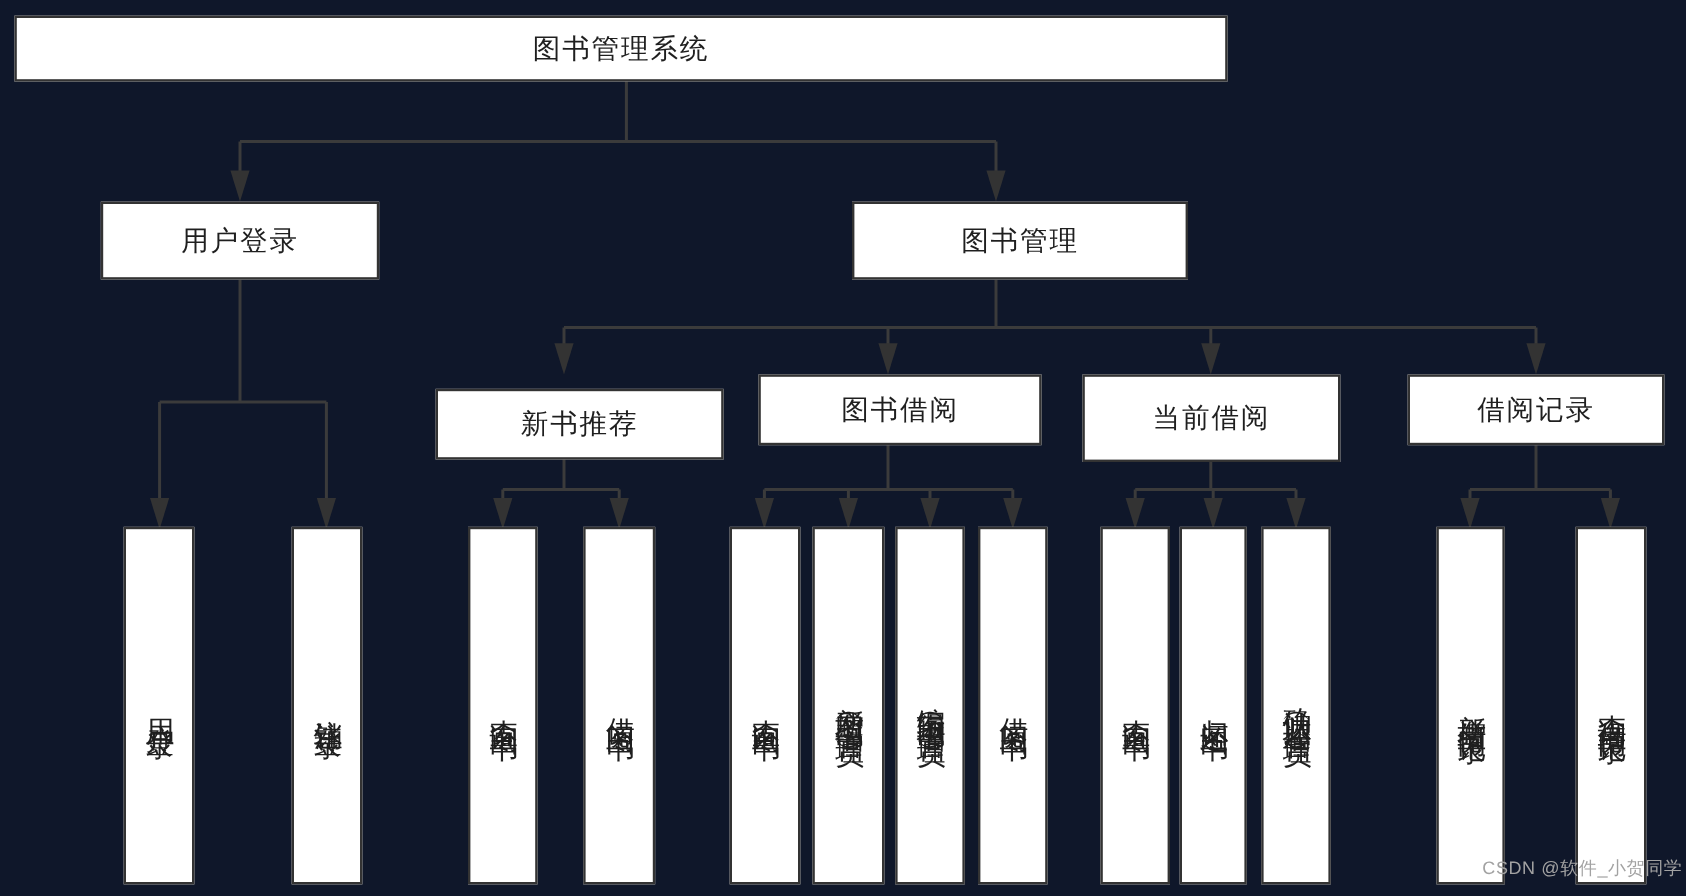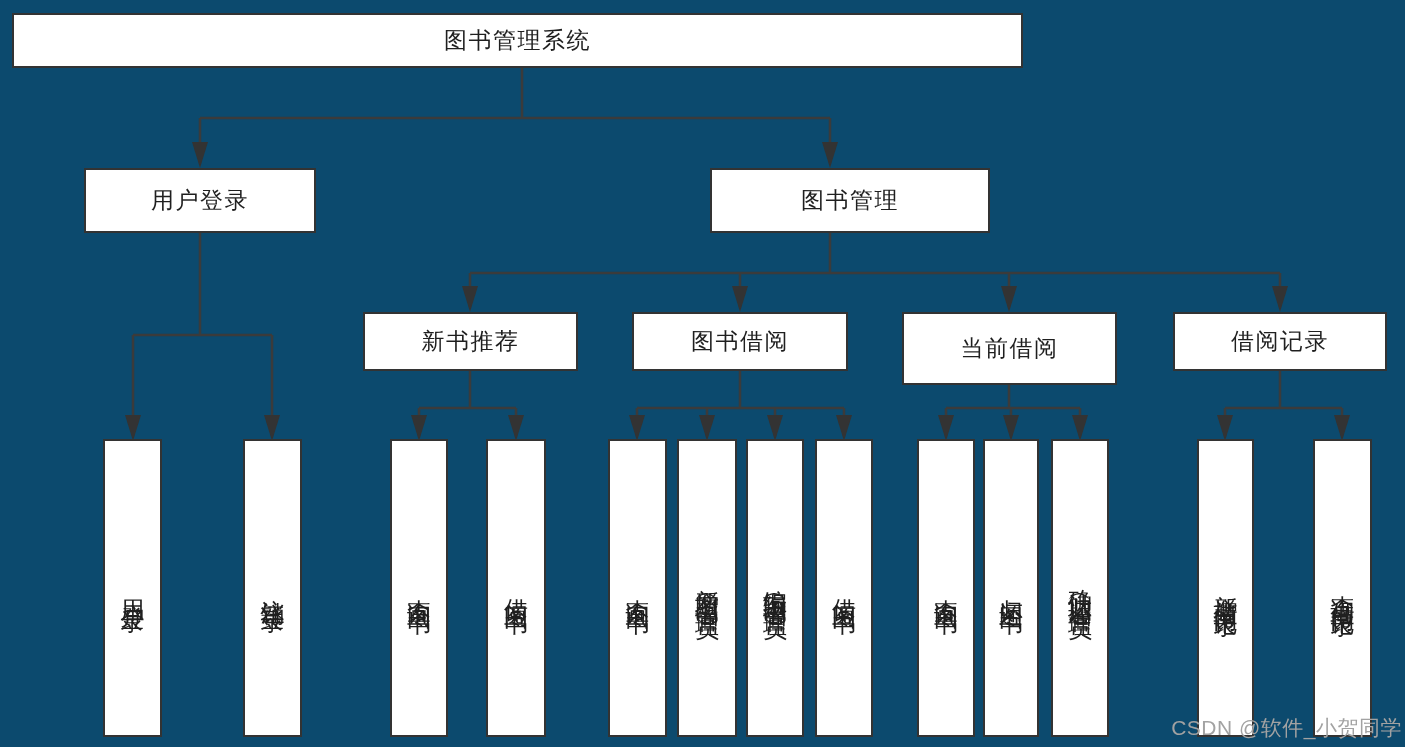--- a/index.html
+++ b/index.html
@@ -1,35 +1,35 @@
 <!DOCTYPE html>
 <html><head>
 <meta charset="utf-8">
 <style>
   html,body{margin:0;padding:0;background:#ffffff;}
   .stage{
-    position:relative;width:1405px;height:747px;background:#0c4a6e;
+    position:relative;width:1405px;height:747px;background:#0f172a;
     font-family:"Liberation Sans",sans-serif;overflow:hidden;
   }
   .wires{position:absolute;left:0;top:0;z-index:0;}
   .node{
     position:absolute;box-sizing:border-box;background:#ffffff;
     border:2.5px solid #333333;display:flex;align-items:center;justify-content:center;
     z-index:2;
   }
   .hlabel{
     font-size:23px;color:#1f1f1f;letter-spacing:1.5px;white-space:nowrap;
   }
   .vlabel{
     writing-mode:vertical-rl;text-orientation:mixed;
     font-size:24px;line-height:1;letter-spacing:4px;color:#1f1f1f;
   }
   .watermark{
     position:absolute;top:714px;right:3px;z-index:5;
-    font-size:21px;color:#a2a2a2;letter-spacing:0.5px;white-space:nowrap;
+    font-size:15px;color:#a2a2a2;letter-spacing:0.5px;white-space:nowrap;
   }
 </style>
 </head>
 <body>
 
 <div class="stage">
 
   <svg class="wires" width="1405" height="747" viewBox="0 0 1405 747">
     <defs>
       <path id="ah" d="M-8,-26 L8,-26 L0,0 Z"></path>
@@ -70,24 +70,24 @@
     <span class="hlabel">图书管理系统</span>
   </div>
 
   <div class="node" style="left:84px;top:168px;width:232px;height:65px">
     <span class="hlabel">用户登录</span>
   </div>
   <div class="node" style="left:710px;top:168px;width:280px;height:65px">
     <span class="hlabel">图书管理</span>
   </div>
 
-  <div class="node" style="left:363px;top:312px;width:215px;height:59px">
+  <div class="node" style="left:363px;top:324px;width:240px;height:59px">
     <span class="hlabel">新书推荐</span>
   </div>
-  <div class="node" style="left:632px;top:312px;width:216px;height:59px">
+  <div class="node" style="left:632px;top:312px;width:236px;height:59px">
     <span class="hlabel">图书借阅</span>
   </div>
   <div class="node" style="left:902px;top:312px;width:215px;height:73px">
     <span class="hlabel">当前借阅</span>
   </div>
   <div class="node" style="left:1173px;top:312px;width:214px;height:59px">
     <span class="hlabel">借阅记录</span>
   </div>
 
   <div class="node" style="left:103px;top:439px;width:59px;height:298px">

